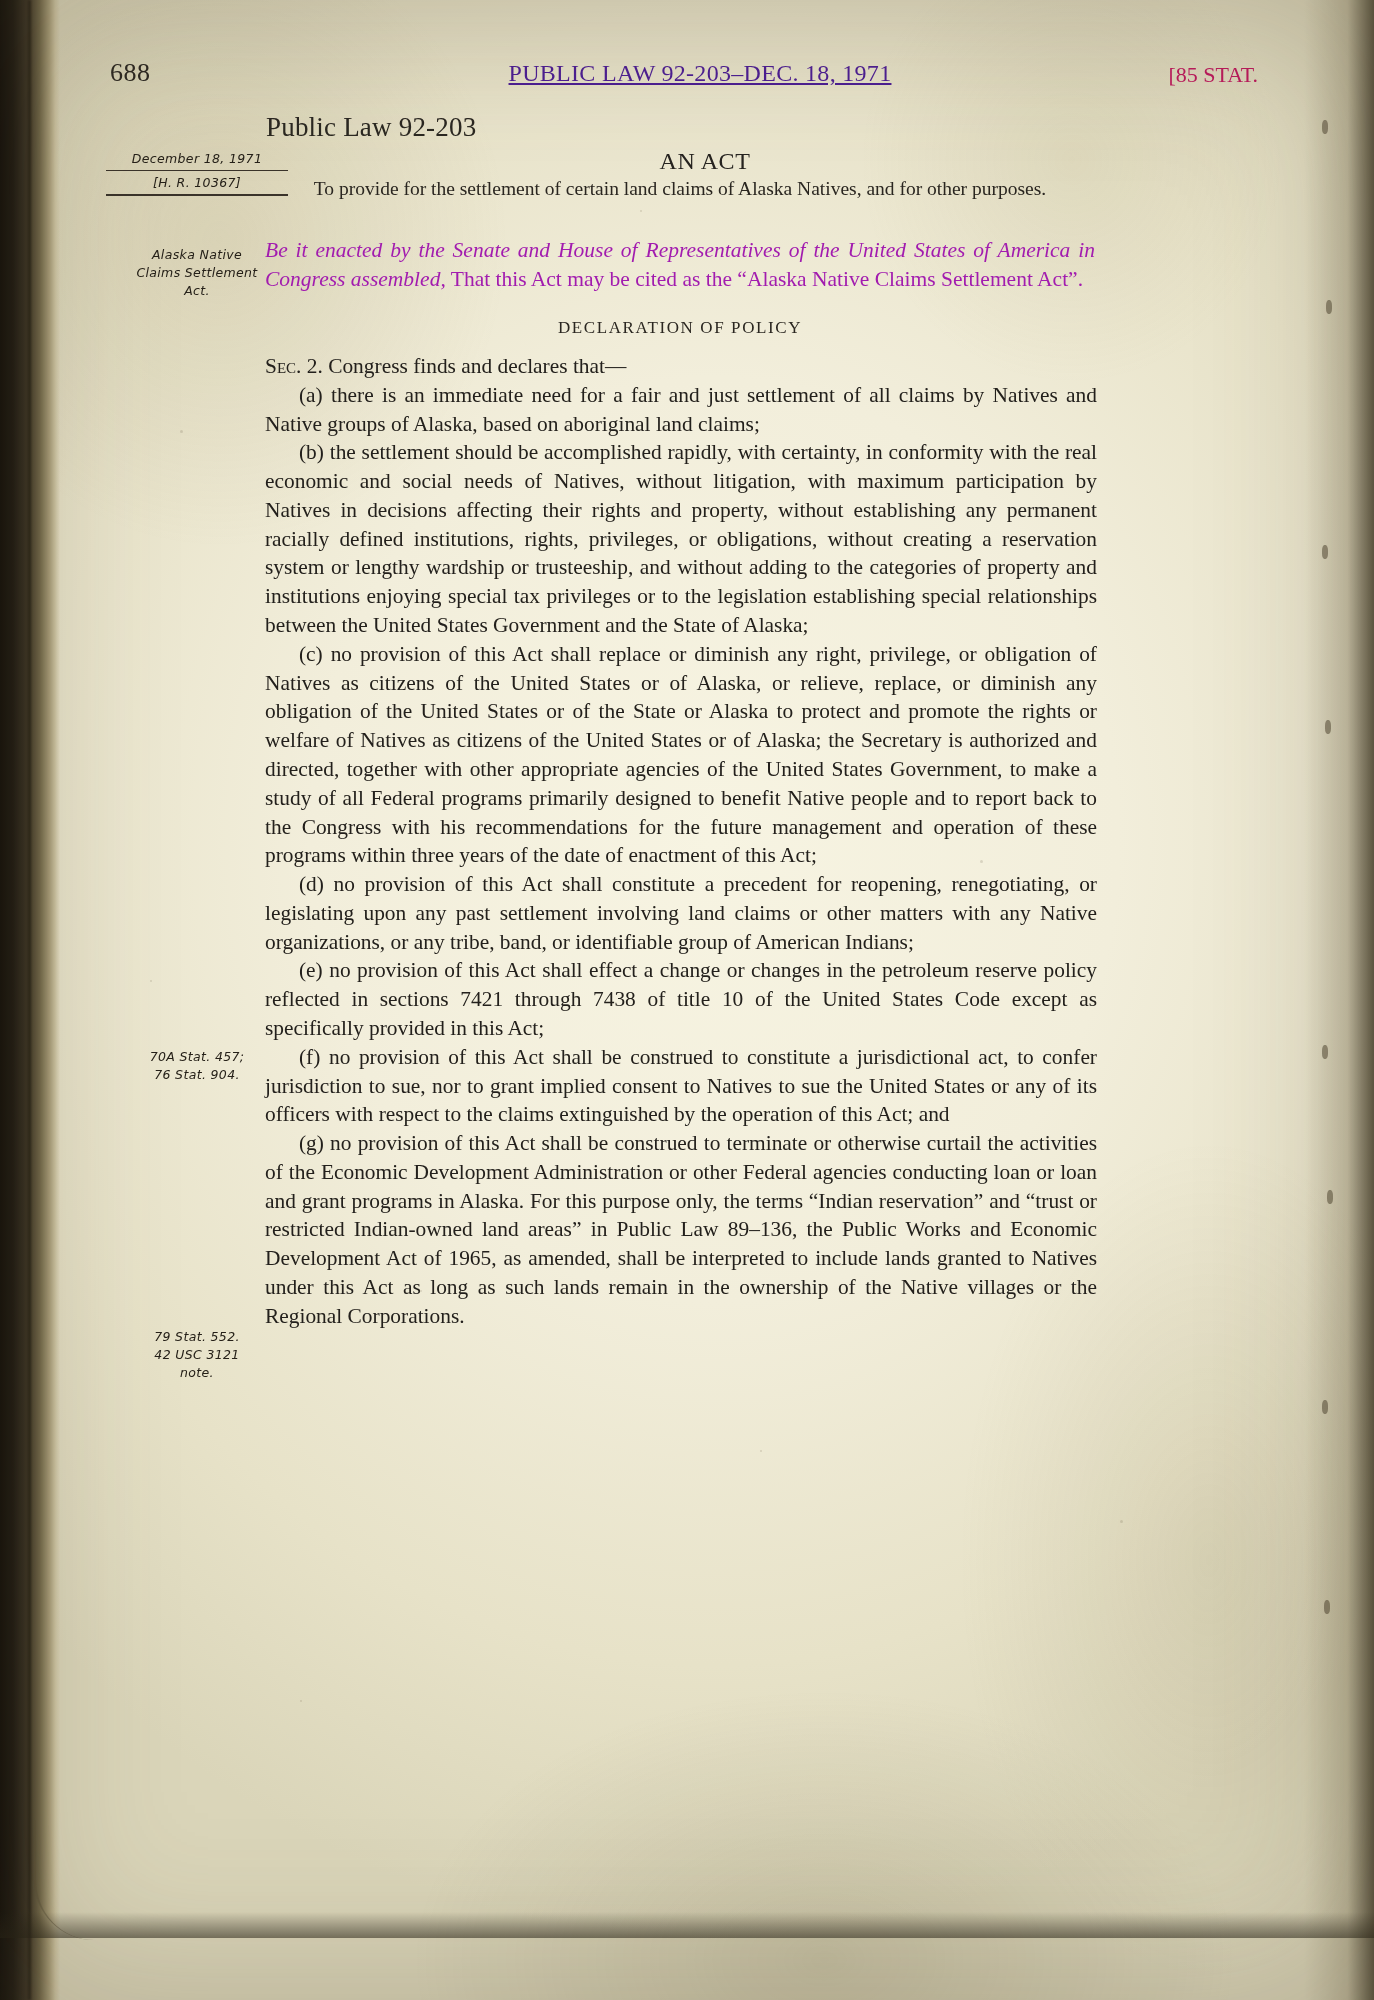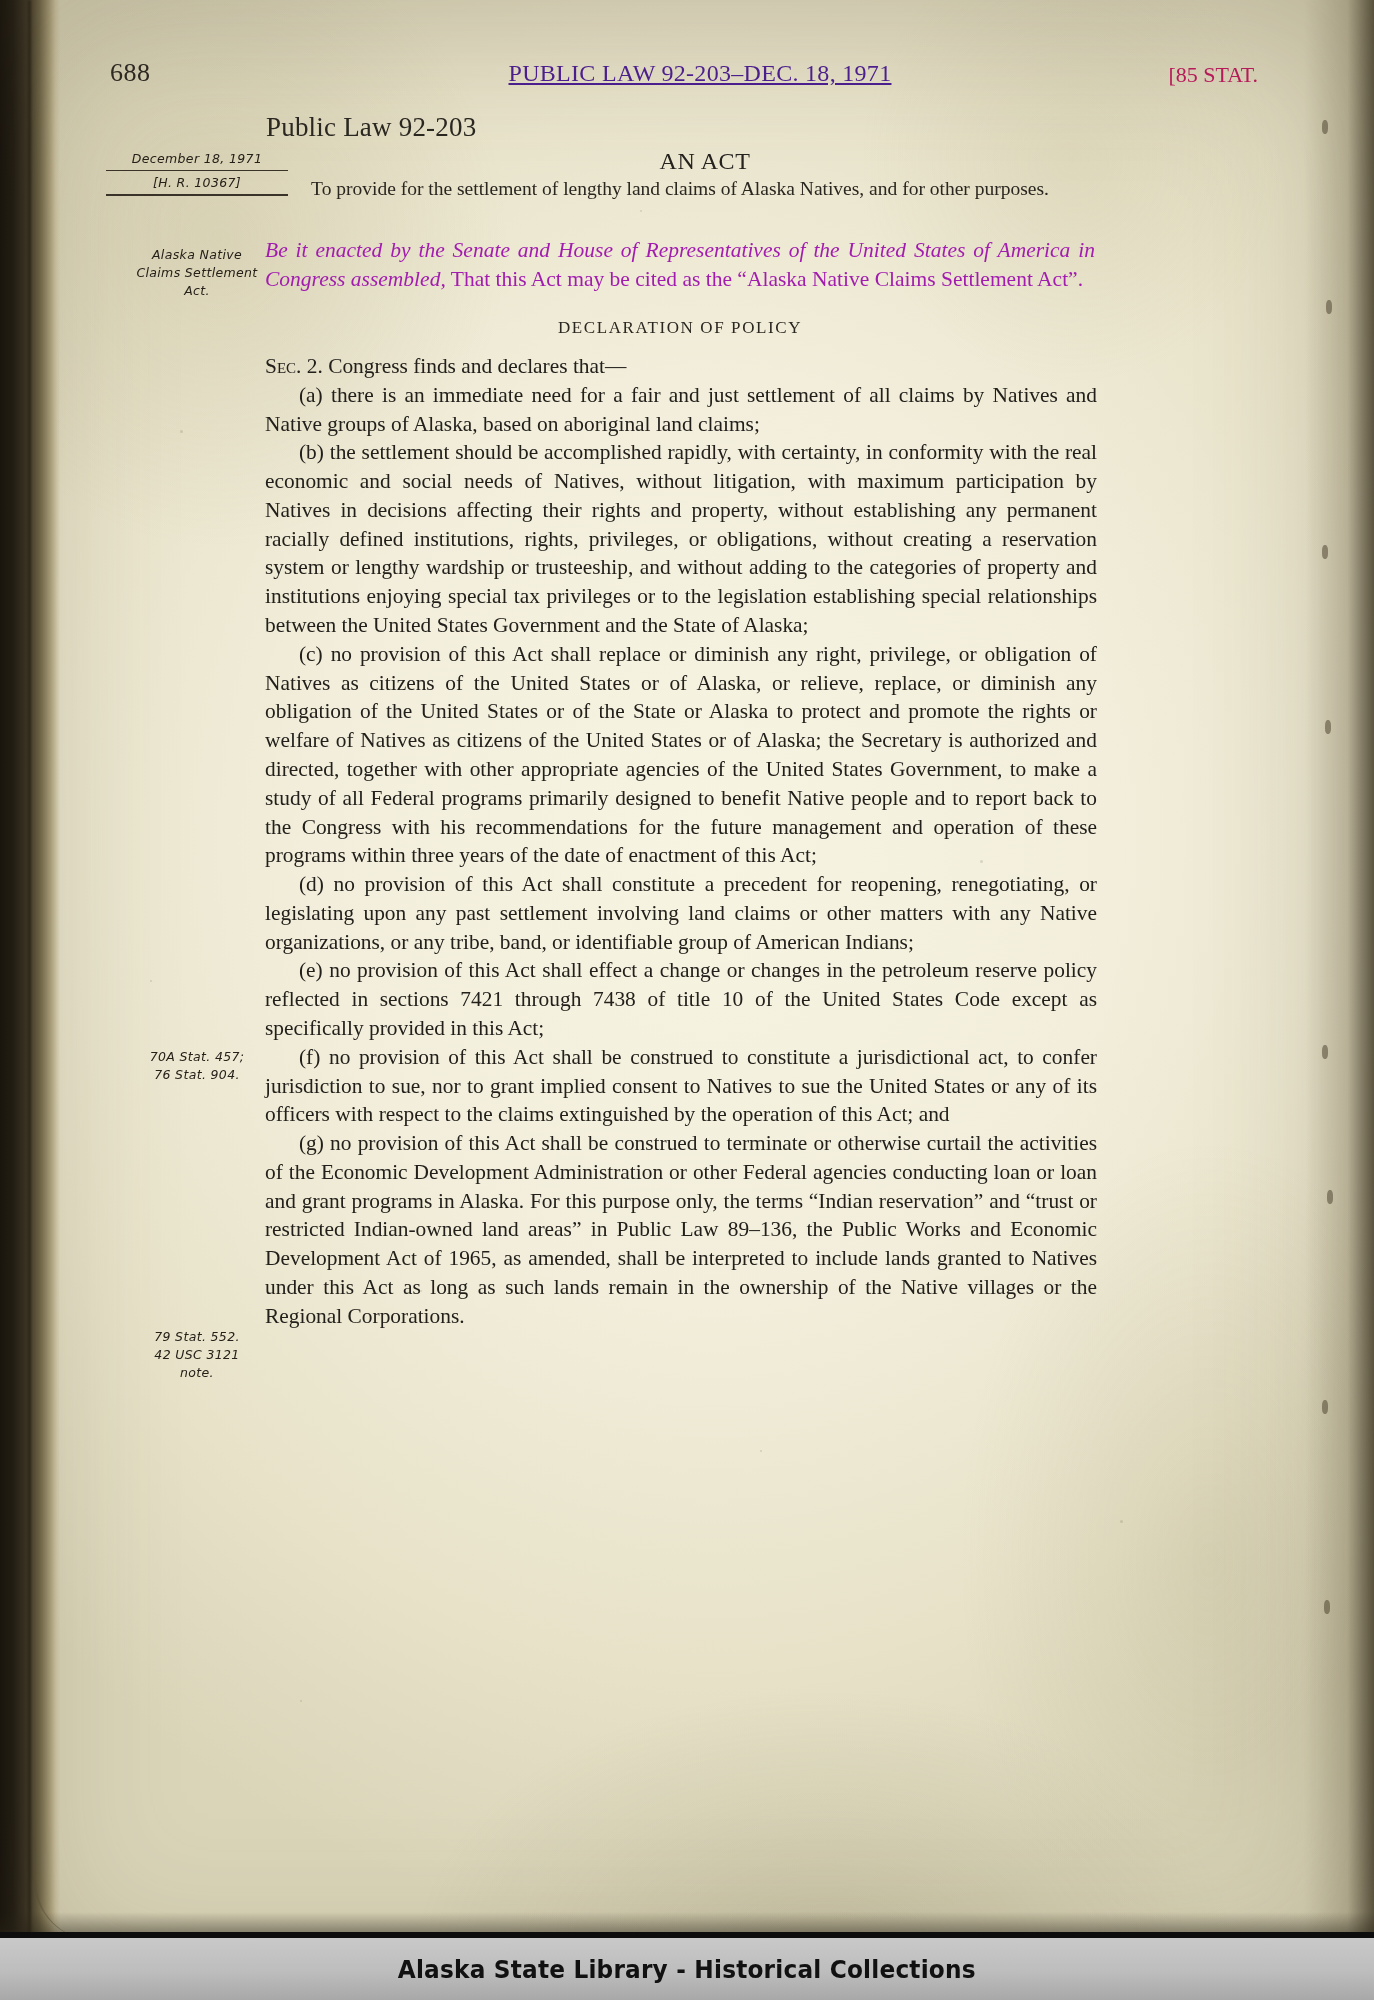--- a/index.html
+++ b/index.html
@@ -284,21 +284,21 @@
     <div class="pl-line">Public Law 92-203</div>
 
     <div class="sidenote center" style="top:150px;">
       <span>December 18, 1971</span>
       <span class="rule"></span>
       <span>[H. R. 10367]</span>
       <span class="rule"></span>
     </div>
 
     <div class="anact">AN ACT</div>
-    <div class="act-sub">To provide for the settlement of lengthy land claims of Alaska Natives, and for other purposes.</div>
+    <div class="act-sub">To provide for the settlement of certain land claims of Alaska Natives, and for other purposes.</div>
 
     <div class="sidenote center" style="top:246px;">Alaska Native<br>Claims Settlement<br>Act.</div>
 
     <div class="enacting">
       <span class="it">Be it enacted by the Senate and House of Representatives of the United States of America in Congress assembled,</span><span> That this Act may be cited as the “Alaska Native Claims Settlement Act”.</span>
     </div>
 
     <div class="dechead">DECLARATION OF POLICY</div>
 
     <div class="body">
@@ -325,17 +325,14 @@
     <b style="left:420px;top:1290px;width:2px;height:2px;"></b>
     <b style="left:1120px;top:1520px;width:3px;height:3px;"></b>
     <b style="left:300px;top:1700px;width:2px;height:2px;"></b>
     <b style="left:760px;top:1450px;width:2px;height:2px;"></b>
     <b style="left:150px;top:980px;width:2px;height:2px;"></b>
   </div>
 
   <div class="vignette"></div>
 
   <div class="footer-under"></div>
-  <div class="footer-band">
-    <span class="footer-text">Alaska State Library - Historical Collections</span>
-  </div>
 
 </div>
 
 </body></html>

